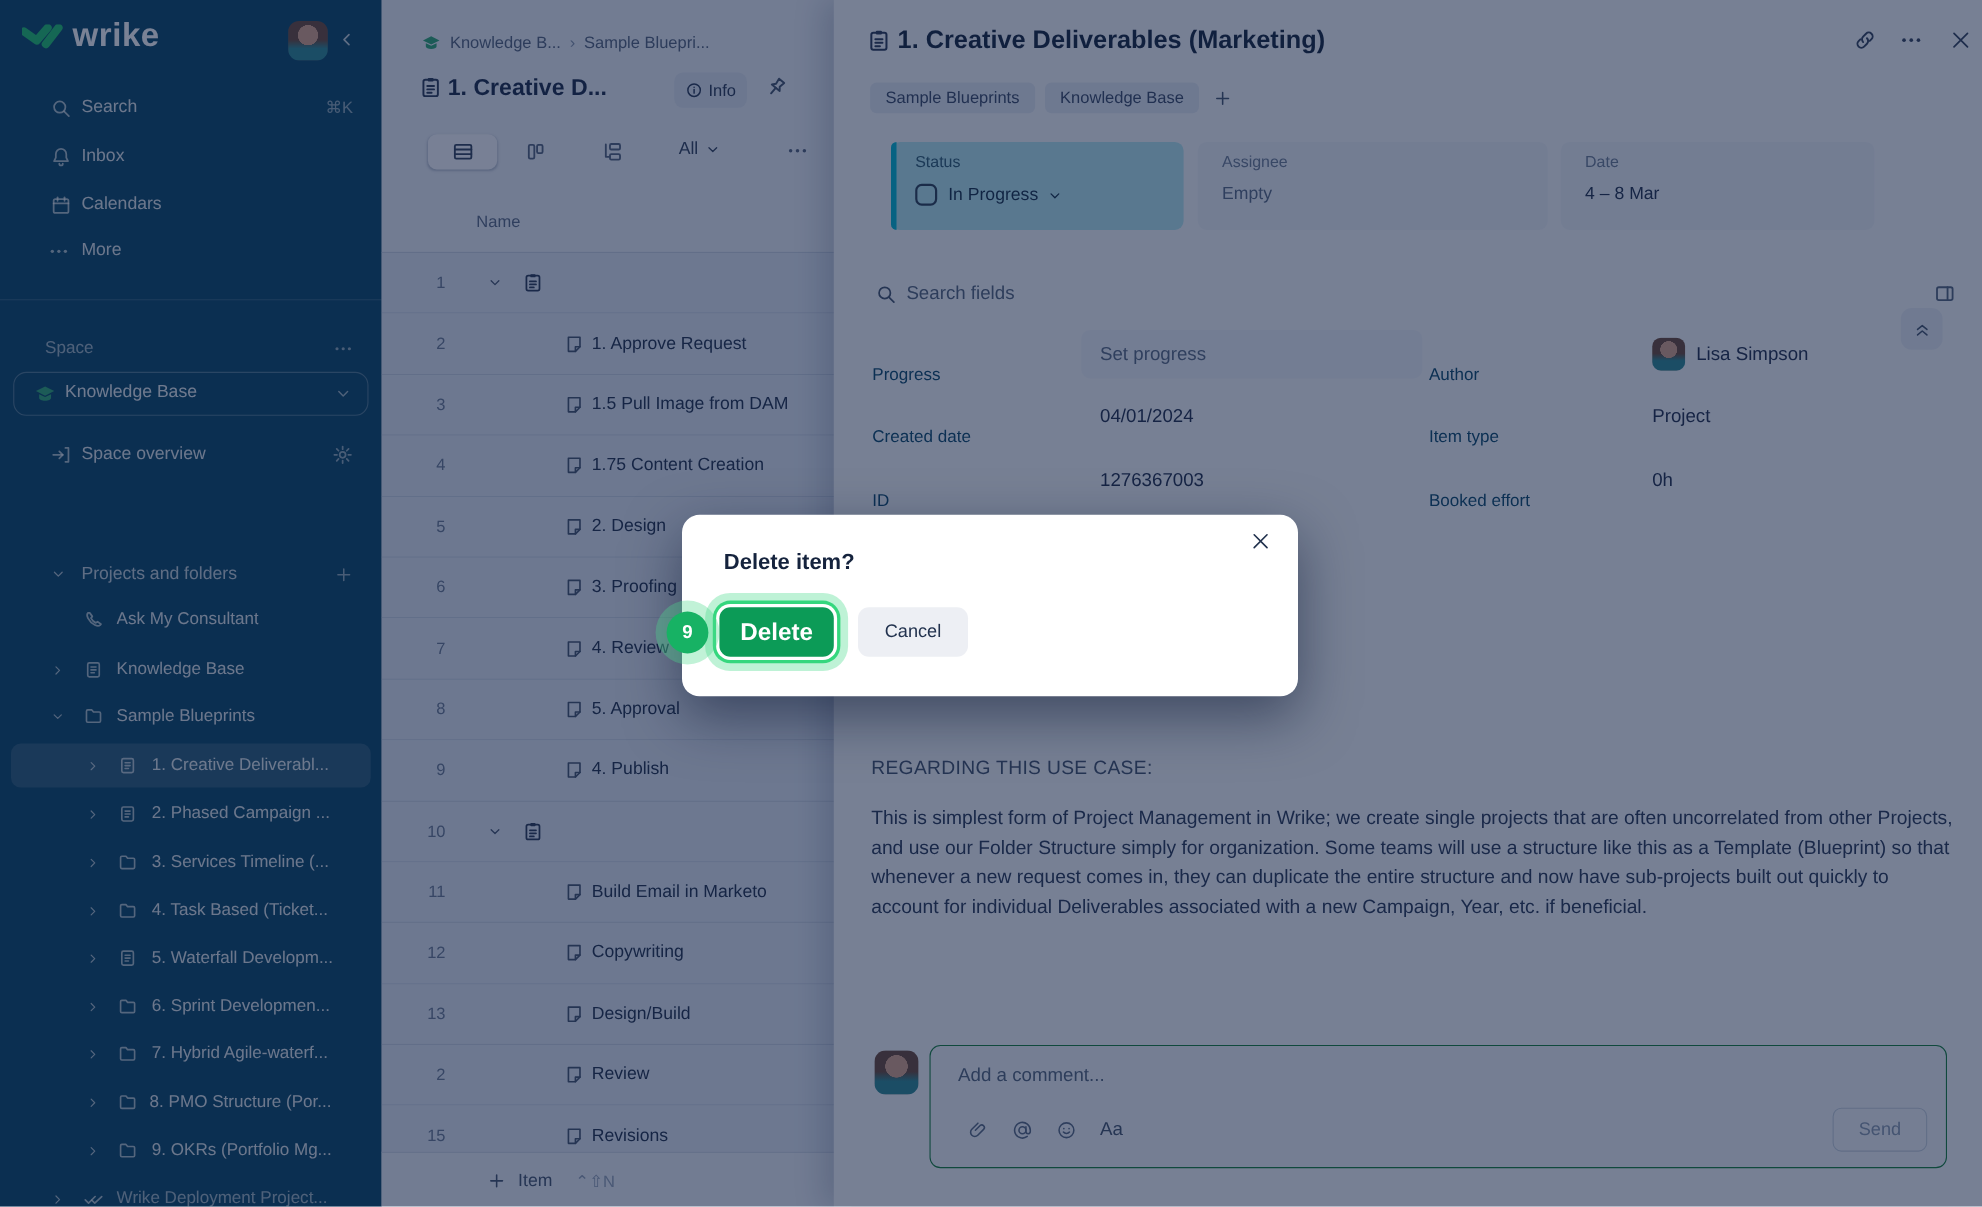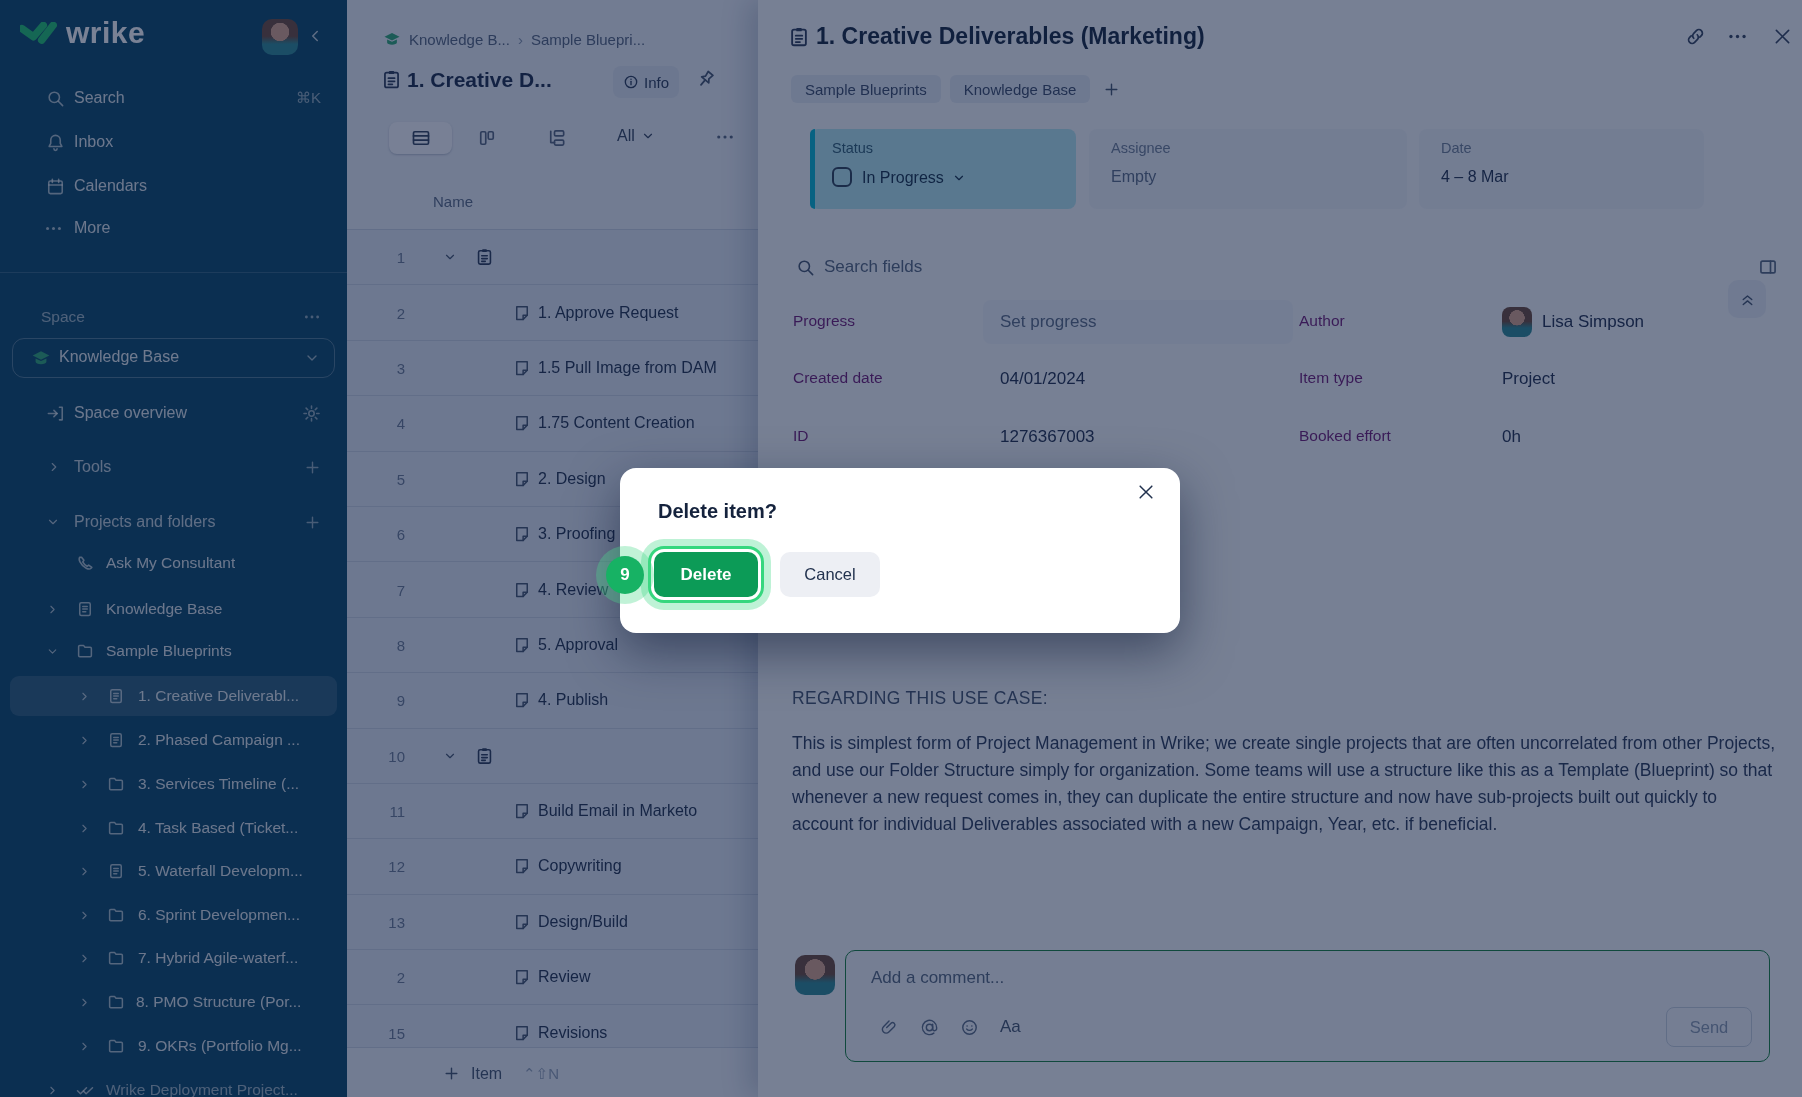--- a/index.html
+++ b/index.html
@@ -63,38 +63,38 @@
   .statuscard { left:52px; width:266px; background:#B5E9F2; }
   .statuscard .clabel { color:#2E5D74; }
   .tealbar { position:absolute; left:0; top:0; bottom:0; width:5px; background:#00B9D6; border-radius:8px 0 0 8px; }
   .checkbox { position:absolute; left:22px; top:38px; width:20px; height:20px; border:2px solid #2E4258; border-radius:6px; }
   .statusval { position:absolute; left:52px; top:40px; font-size:16px; font-weight:500; color:#16304A; display:flex; align-items:center; gap:8px; }
   .assigneecard { left:331px; width:318px; background:#EFF3F9; }
   .assigneecard .cvalue { color:#5A6B85; }
   .datecard { left:661px; width:285px; background:#EFF3F9; }
   .collapse-btn { position:absolute; left:970px; top:151px; width:38px; height:38px; background:#E9EEF6; border-radius:10px; display:flex; align-items:center; justify-content:center; color:#44546E; }
   .searchrow { position:absolute; top:256px; left:0; right:0; height:24px; }
-  .flabel { position:absolute; font-size:15.5px; color:#701a75; }
+  .flabel { position:absolute; font-size:15.5px; color:#0c4a6e;margin-top:20px; }
   .fvalue { position:absolute; font-size:17px; color:#22304E; }
   .setprog { position:absolute; left:225px; top:300px; width:310px; height:44px; background:#F0F4FA; border-radius:8px; display:flex; align-items:center; padding-left:17px; font-size:17px; color:#5A6B85; }
   .author-av { position:absolute; left:744px; top:307px; width:30px; height:30px; border-radius:8px; }
   .desc-h { position:absolute; left:34px; top:688px; font-size:17.5px; color:#44546E; letter-spacing:.3px; }
   .desc-b { position:absolute; left:34px; top:730px; width:985px; font-size:17.5px; line-height:27px; color:#2A3A58; }
   .cm-avatar { position:absolute; left:37px; top:955px; width:40px; height:40px; }
   .cm-box { position:absolute; left:87px; top:950px; width:925px; height:112px; background:#F4F7FB; border:1px solid #15803d; border-radius:10px; }
   .cm-ph { position:absolute; left:25px; top:17px; font-size:17px; color:#56677F; }
   .cm-icons { position:absolute; left:34px; top:66px; display:flex; align-items:center; gap:21px; color:#5A6B85; }
   .cm-send { position:absolute; right:17px; bottom:14px; width:86px; height:40px; border:1px solid #C6D0DE; border-radius:8px; background:transparent; color:#8999B0; font-size:16.5px; font-family:inherit; }
 
   
   .dim { position:absolute; inset:0; background:rgba(12,28,62,.55); z-index:50; }
   .modal { position:absolute; left:620px; top:468px; width:560px; height:165px; background:#FFFFFF; border-radius:16px; z-index:100; box-shadow:0 18px 50px rgba(8,20,50,.5); }
   .m-title { position:absolute; left:38px; top:32px; font-size:20px; font-weight:bold; color:#15233D; }
   .m-close { position:absolute; left:516px; top:14px; color:#22324E; cursor:pointer; }
-  .m-delete { position:absolute; left:34px; top:84px; width:104px; height:45px; border:none; border-radius:10px; background:#0C9B57; color:#FFFFFF; font-size:17px; font-weight:600; font-family:inherit;
+  .m-delete { position:absolute; left:34px; top:84px; width:104px; height:45px; border:none; border-radius:10px; background:#0C9B57; color:#FFFFFF; font-size:22px; font-weight:600; font-family:inherit;
       box-shadow:0 0 0 3px #FFFFFF, 0 0 0 6px #35D77E, 0 0 0 13px rgba(53,215,126,.32); }
   .m-cancel { position:absolute; left:160px; top:84px; width:100px; height:45px; border:none; border-radius:10px; background:#EDEFF4; color:#22324E; font-size:16.5px; font-family:inherit; }
   .badge9 { position:absolute; left:606px; top:556px; width:38px; height:38px; border-radius:50%; background:#17B264; color:#FFFFFF; font-size:17px; font-weight:bold; display:flex; align-items:center; justify-content:center; z-index:101; box-shadow:0 0 0 10px rgba(76,217,139,.35); }
 </style>
 </head>
 <body>
 
 <svg width="0" height="0" style="position:absolute">
   <defs>
     <symbol id="i-search" viewBox="0 0 24 24">
@@ -305,33 +305,20 @@
     <div class="srow" style="top:393px">
       <span class="s-ic" style="left:26px">
           <svg class="ic" width="19" height="19">
             <use href="#i-goto"></use>
           </svg>
         </span>
       <span class="s-label" style="left:54px">Space overview</span>
       <span class="s-right">
           <svg class="ic" width="19" height="19">
             <use href="#i-gear"></use>
-          </svg>
-        </span>
-    </div>
-    <div class="srow" style="top:447px">
-      <span class="s-ic" style="left:27px">
-          <svg class="ic" width="14" height="14">
-            <use href="#i-chev-r"></use>
-          </svg>
-        </span>
-      <span class="s-label" style="left:54px; color:rgba(255,255,255,.75)">Tools</span>
-      <span class="s-right">
-          <svg class="ic" width="17" height="17">
-            <use href="#i-plus"></use>
           </svg>
         </span>
     </div>
     <div class="srow" style="top:502px">
       <span class="s-ic" style="left:26px">
           <svg class="ic" width="14" height="14">
             <use href="#i-chev-d"></use>
           </svg>
         </span>
       <span class="s-label" style="left:54px; color:rgba(255,255,255,.75)">Projects and folders</span>

